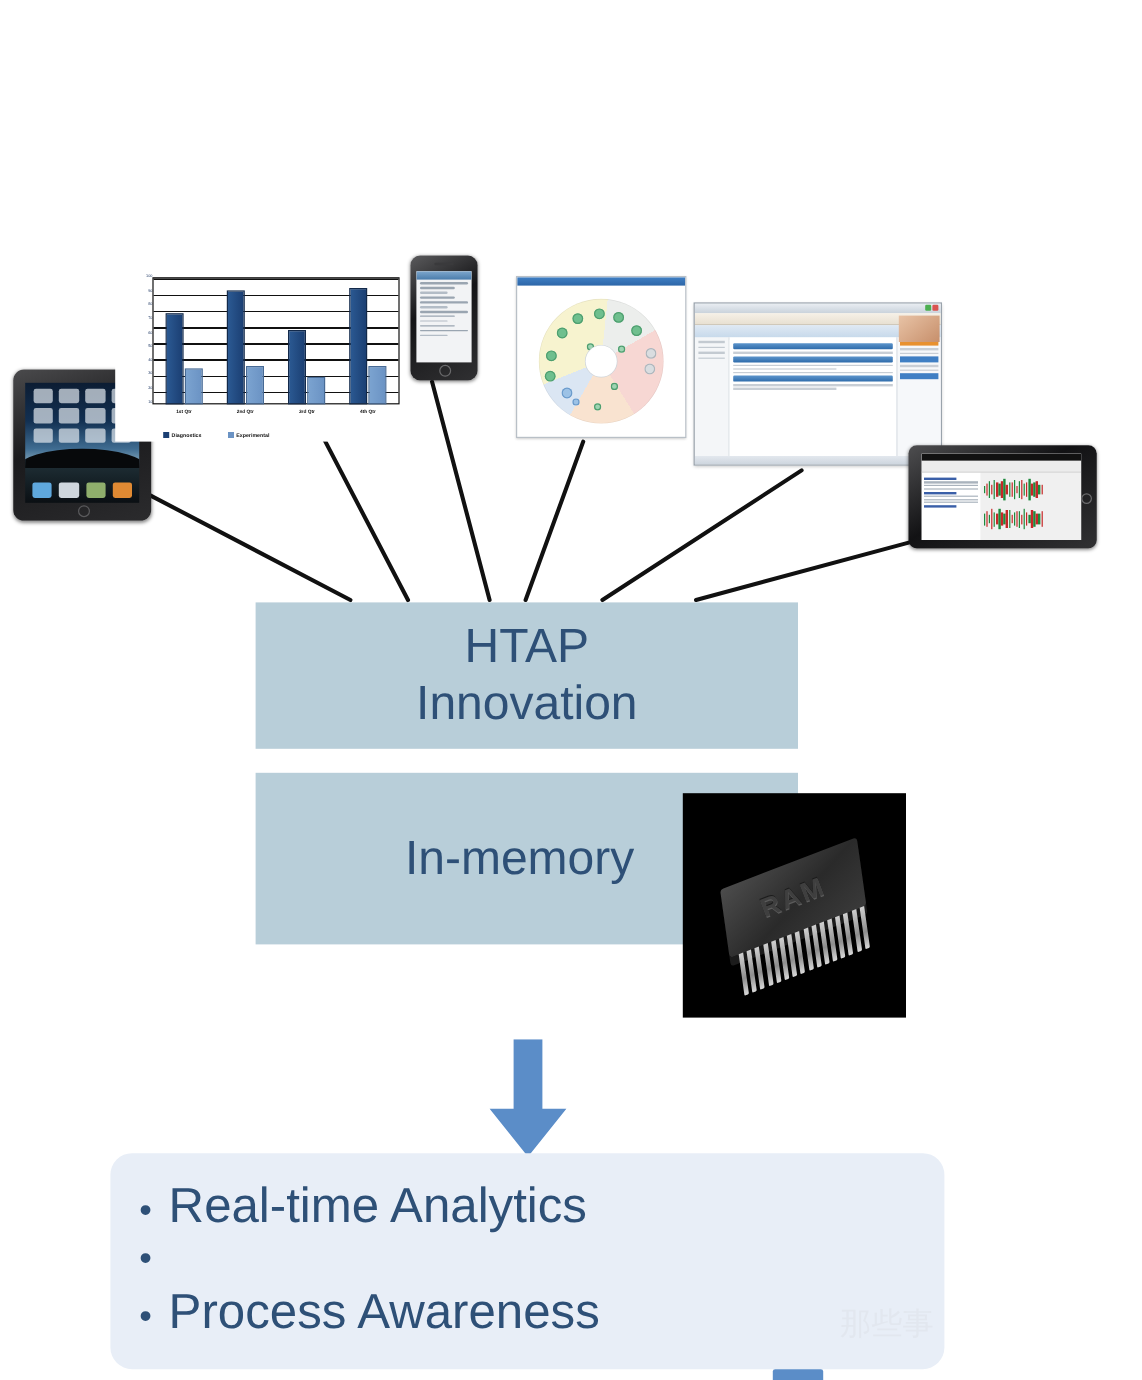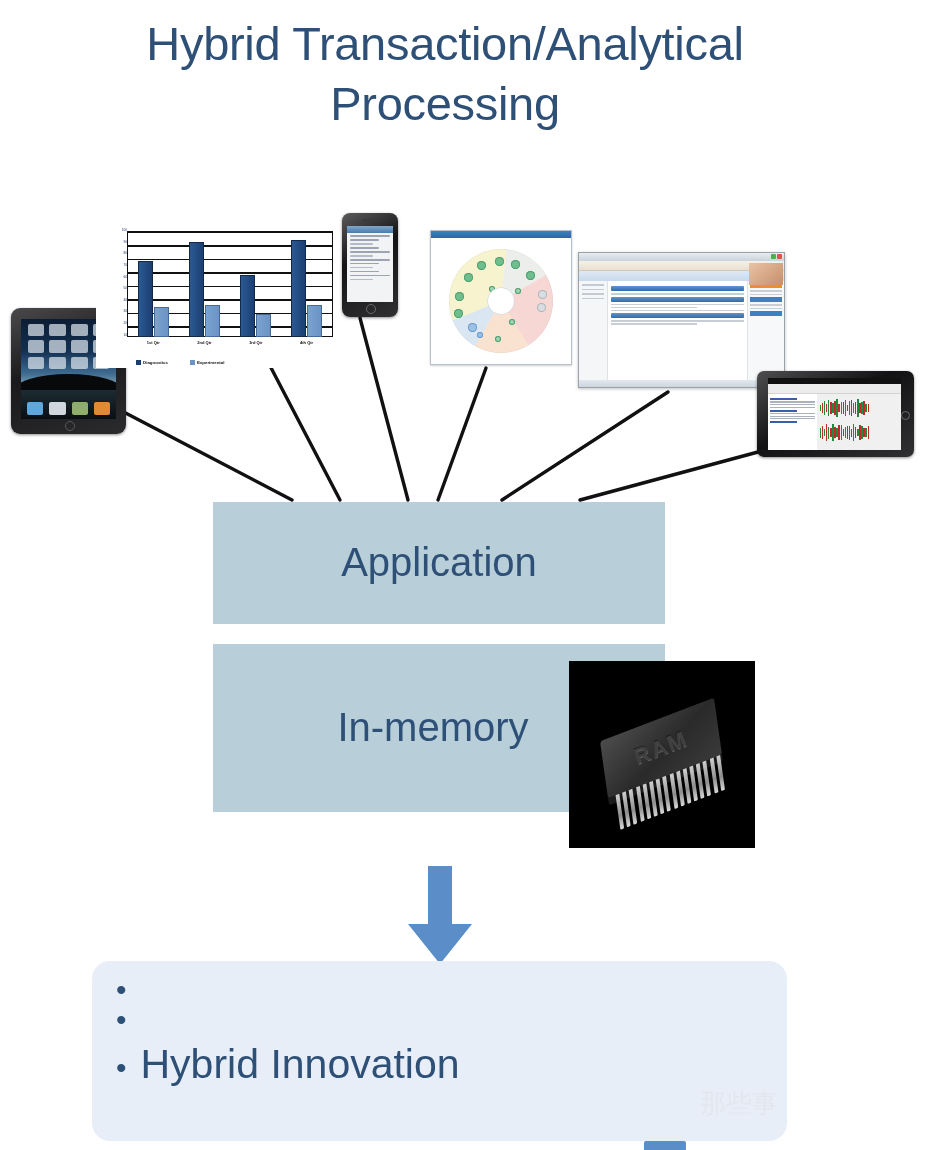--- a/index.html
+++ b/index.html
@@ -171,21 +171,21 @@
   .tabletR .home{position:absolute;right:4px;top:50%;width:7px;height:7px;margin-top:-3.5px;
     border:1px solid #6a6a6c;border-radius:50%;}
 
   
   .box{
     position:absolute;background:#b8ced9;color:#2e5077;
     display:flex;align-items:center;justify-content:center;text-align:center;
     font-size:40px;line-height:1.18;font-weight:400;
   }
   .box-app{left:213px;top:502px;width:452px;height:122px;}
-  .box-mem{left:213px;top:644px;width:452px;height:168px;}
+  .box-mem{left:213px;top:644px;width:452px;height:143px;}
   .box-mem .bt{transform:translateX(-6px);}
 
   
   .ram{
     position:absolute;left:570px;top:662px;width:184px;height:185px;
     background:#000;overflow:hidden;box-shadow:0 0 0 1px #000;
   }
   .ram .chip{
     position:absolute;left:30px;top:58px;width:122px;height:56px;
     background:linear-gradient(150deg,#4c4c4c,#2a2a2a 55%,#3a3a3a);
@@ -234,24 +234,20 @@
     font-size:26px;color:#e2e7ef;white-space:nowrap;
     font-family:"DejaVu Sans",sans-serif;
   }
   .wmbit{position:absolute;left:644px;top:1141px;width:42px;height:14px;background:#5b8dc8;border-radius:2px;}
 </style>
 </head>
 <body>
 
 <div class="slide">
 
-  <div class="title">
-    <div>Hybrid Transaction/Analytical</div>
-    <div>Processing</div>
-  </div>
 
   <svg class="wires" viewBox="0 0 952 1150">
     <g stroke="#111111" stroke-width="3.4" fill="none" stroke-linecap="round">
       <line x1="116" y1="408" x2="292" y2="500"></line>
       <line x1="268" y1="362" x2="340" y2="500"></line>
       <line x1="360" y1="318" x2="408" y2="500"></line>
       <line x1="486" y1="368" x2="438" y2="500"></line>
       <line x1="668" y1="392" x2="502" y2="500"></line>
       <line x1="758" y1="452" x2="580" y2="500"></line>
     </g>
@@ -489,21 +485,22 @@
               <i class="r" style="height:72%"></i>
           </div>
         </div>
       </div>
     </div>
     <div class="home"></div>
   </div>
 
   <div class="box box-app">
     <div>
-      <div>Application</div>
+      <div>HTAP</div>
+      <div>Innovation</div>
     </div>
   </div>
 
   <div class="box box-mem">
     <div class="bt">
       <div>In-memory</div>
     </div>
   </div>
 
   <div class="ram">
@@ -530,27 +527,28 @@
 
 
   <svg class="arrow" viewBox="0 0 68 100">
     <polygon points="22,0 46,0 46,58 66,58 34,98 2,58 22,58" fill="#5b8dc8"></polygon>
   </svg>
 
   <div class="panel">
     <ul>
       <li>
         <span class="dot">•</span>
+        <span>Real-time Analytics</span>
       </li>
       <li>
         <span class="dot">•</span>
       </li>
       <li>
         <span class="dot">•</span>
-        <span>Hybrid Innovation</span>
+        <span>Process Awareness</span>
       </li>
     </ul>
   </div>
 
   <div class="wm2">那些事</div>
   <div class="wmbit"></div>
 
 </div>
 
 </body></html>

